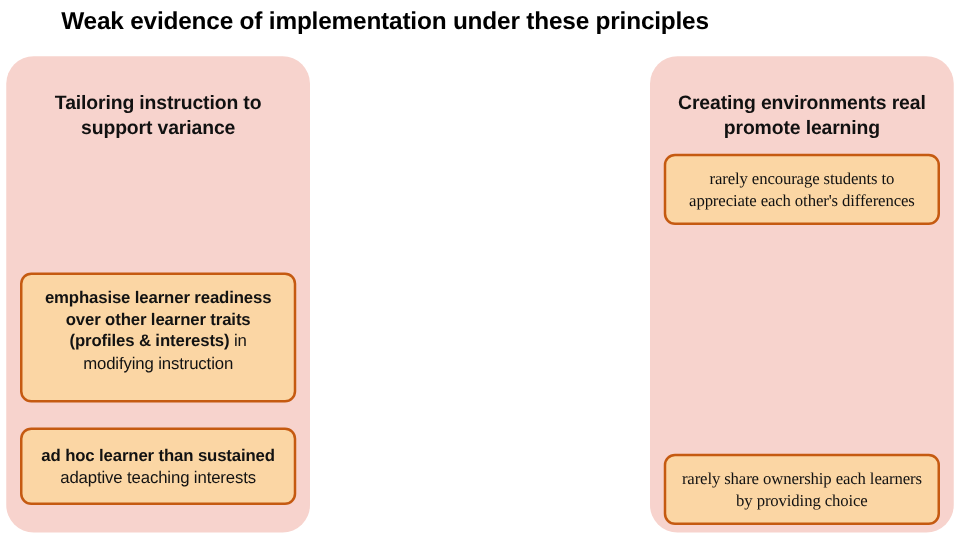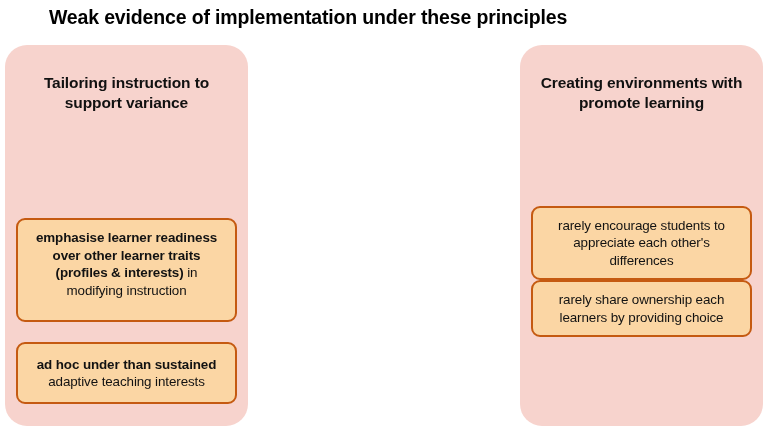--- a/index.html
+++ b/index.html
@@ -74,21 +74,21 @@
     display: flex;
     flex-direction: column;
     flex: 1 1 auto;
     justify-content: center;
     gap: 18px;
     padding-bottom: 6px;
   }
 
   .cards.col1 { justify-content: flex-end; padding-bottom: 22px; gap: 20px; }
   .cards.col2 { justify-content: center; padding-bottom: 54px; }
-  .cards.col3 { justify-content: center; padding-top: 10px; gap: 0; }
+  .cards.col3 { justify-content: space-between; padding-top: 10px; gap: 0; font-family: Liberation Serif, serif; }
 
   .card {
     background: #fbd6a4;
     border: 2px solid #c55a11;
     border-radius: 9px;
     box-sizing: border-box;
     padding: 9px 8px;
     text-align: center;
     font-size: 13.4px;
     line-height: 17.5px;
@@ -116,29 +116,29 @@
     <div class="panel">
       <div class="panel-heading">Tailoring instruction to support variance</div>
       <div class="cards col1">
         <div class="card tall-1">
           <span class="txt">
             <b>emphasise learner readiness over other learner traits (profiles &amp; interests)</b><span> in modifying instruction</span>
           </span>
         </div>
         <div class="card tall-2">
           <span class="txt">
-            <b>ad hoc under than sustained</b><span> adaptive teaching interests</span>
+            <b>ad hoc learner than sustained</b><span> adaptive teaching interests</span>
           </span>
         </div>
       </div>
     </div>
 
 
     <div class="panel">
-      <div class="panel-heading">Creating environments with promote learning</div>
+      <div class="panel-heading">Creating environments real promote learning</div>
       <div class="cards col3">
         <div class="card c3">
           <span class="txt">
             <b></b><span>rarely encourage students to appreciate each other's differences</span>
           </span>
         </div>
         <div class="card c3">
           <span class="txt">
             <b></b><span>rarely share ownership each learners by providing choice</span>
           </span>

